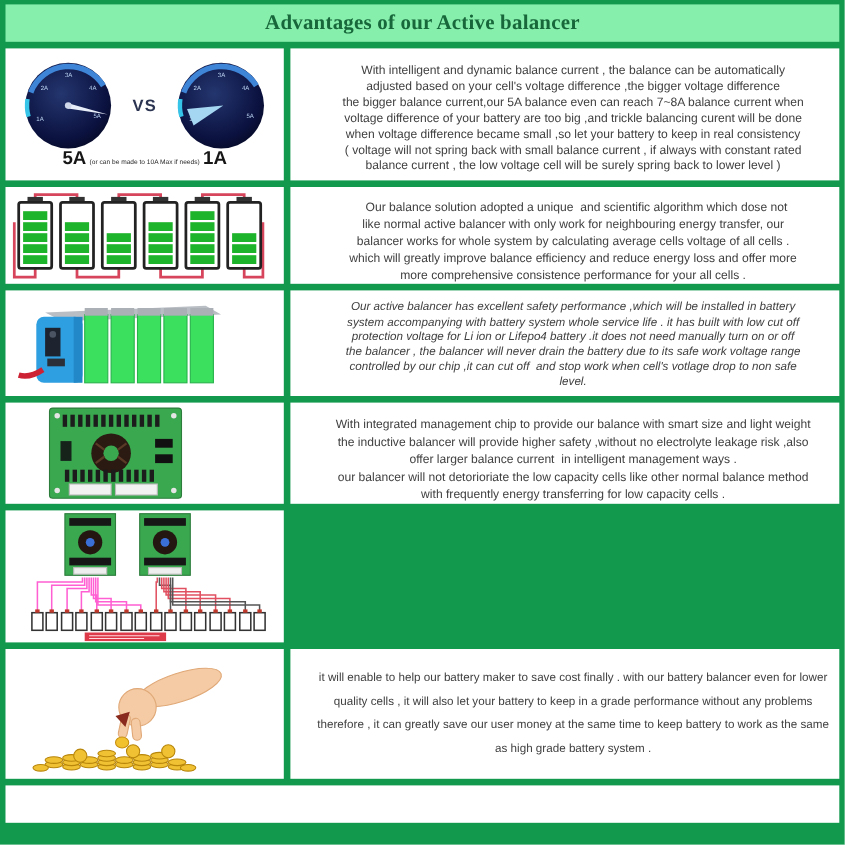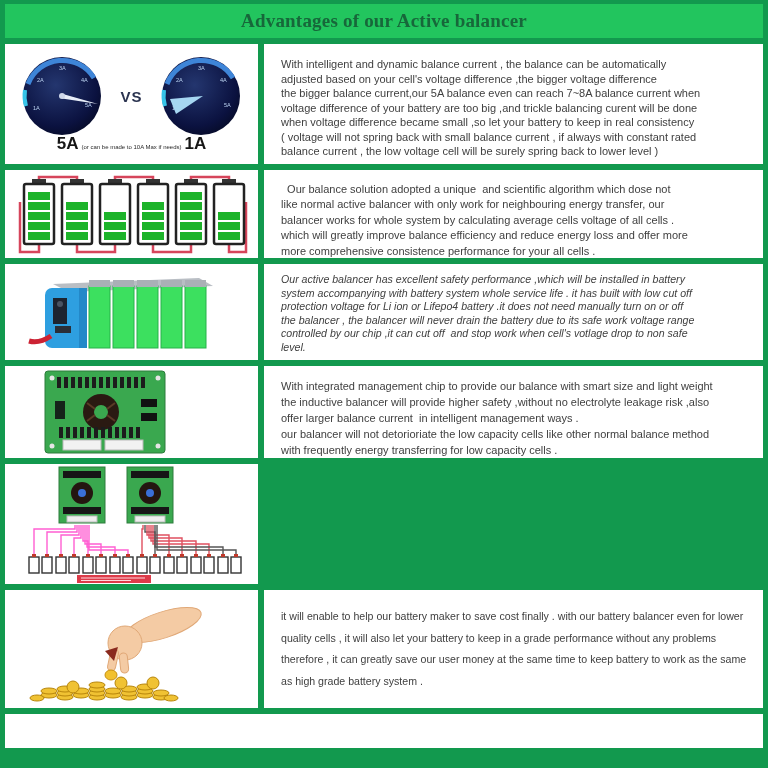--- a/index.html
+++ b/index.html
@@ -5,31 +5,31 @@
   html,body{margin:0;padding:0;background:#ffffff;}
   .page{
     position:relative;
     width:768px;height:768px;
     box-sizing:border-box;
     background:#12994e;
     padding:4px 5px 0 5px;
     font-family:"Liberation Sans",sans-serif;
   }
   .title-box{
-    height:34px;background:#22c55e;margin-bottom:6px;
+    height:34px;background:#86efac;margin-bottom:6px;
     display:flex;align-items:center;justify-content:center;
   }
   .title-box h1{
     margin:0;font-family:"Liberation Serif",serif;
     font-size:19px;font-weight:bold;color:#17673a;letter-spacing:.2px;
   }
   .row{display:flex;gap:6px;margin-bottom:6px;}
   .cell{background:#fff;box-sizing:border-box;overflow:hidden;}
-  .cell-img{width:253px;display:flex;align-items:center;justify-content:center;position:relative;}
-  .cell-txt{flex:1;min-width:0;}
+  .cell-img{width:253px;display:flex;align-items:center;position:relative;}
+  .cell-txt{flex:1;min-width:0;text-align:center;}
   .cell-txt p{
     margin:0;white-space:pre;overflow:hidden;
     font-size:11px;line-height:1.32;color:#404040;
     padding:13px 2px 0 17px;
   }
   .r1{height:120px}.r2{height:88px}.r3{height:96px}.r4{height:92px}
   .r5{height:120px}.r6{height:118px}.r7{height:34px}
   .r2 .cell-txt p{padding-top:12px;line-height:1.4;}
   .r3 .cell-txt p{font-size:10.6px;line-height:1.28;padding-top:9px;font-style:italic;}
   .r4 .cell-txt p{padding-top:12px;line-height:1.46;}

